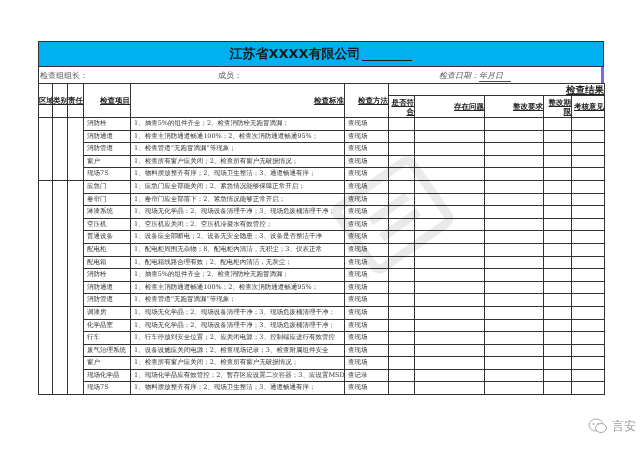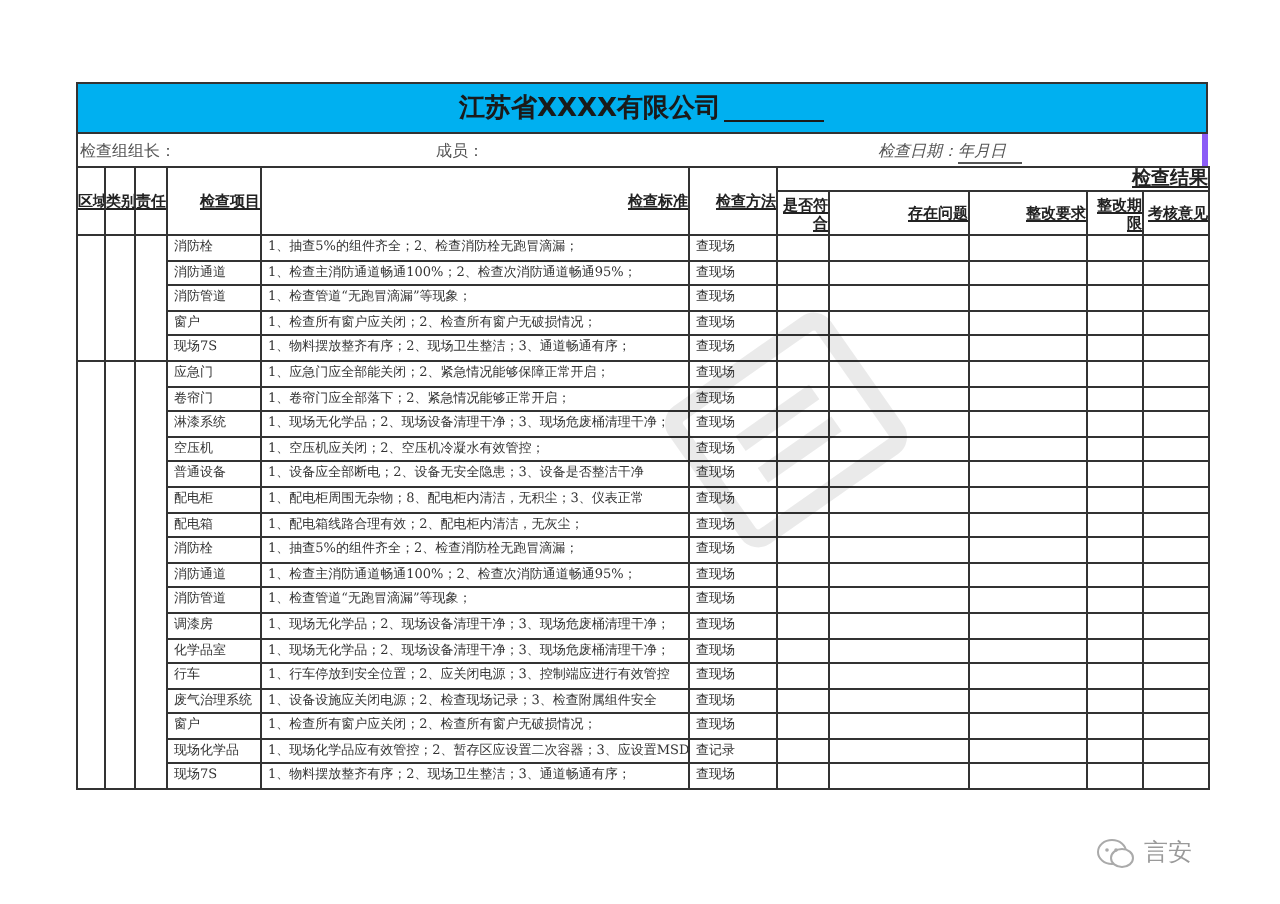--- a/index.html
+++ b/index.html
@@ -18,21 +18,21 @@
   table { border-collapse: collapse; table-layout: fixed; width: 566px; }
   td, th { border: 1px solid #333; padding: 0; overflow: hidden; white-space: nowrap; }
   th { font-family: "DejaVu Sans", "Liberation Sans", sans-serif; font-weight: bold; font-size: 7.5px;
        text-align: right; line-height: 9px; color: #222; text-decoration: underline; }
   th.big { font-size: 9.5px; }
   td { font-size: 6.5px; height: 11.6px; line-height: 11.6px; color: #333; padding-left: 3px; }
   td.empty { padding: 0; }
   .vert { writing-mode: horizontal-tb; display: block; }
   .watermark { position: absolute; left: 318px; top: 140px; width: 150px; height: 150px;
                opacity: 0.08; pointer-events: none; }
-  .brand { position: absolute; left: 548px; top: 418px; display: flex; align-items: flex-end;
+  .brand { position: absolute; left: 588px; top: 418px; display: flex; align-items: flex-start;
            font-family: Liberation Serif, serif; font-size: 12px; color: #9a9a9a; }
   .brand svg { margin-right: 4px; }
 </style>
 </head>
 <body>
 
 <div class="sheet">
   <div class="title-bar">
     <span>江苏省XXXX有限公司</span>
     <span class="title-blank"></span>

